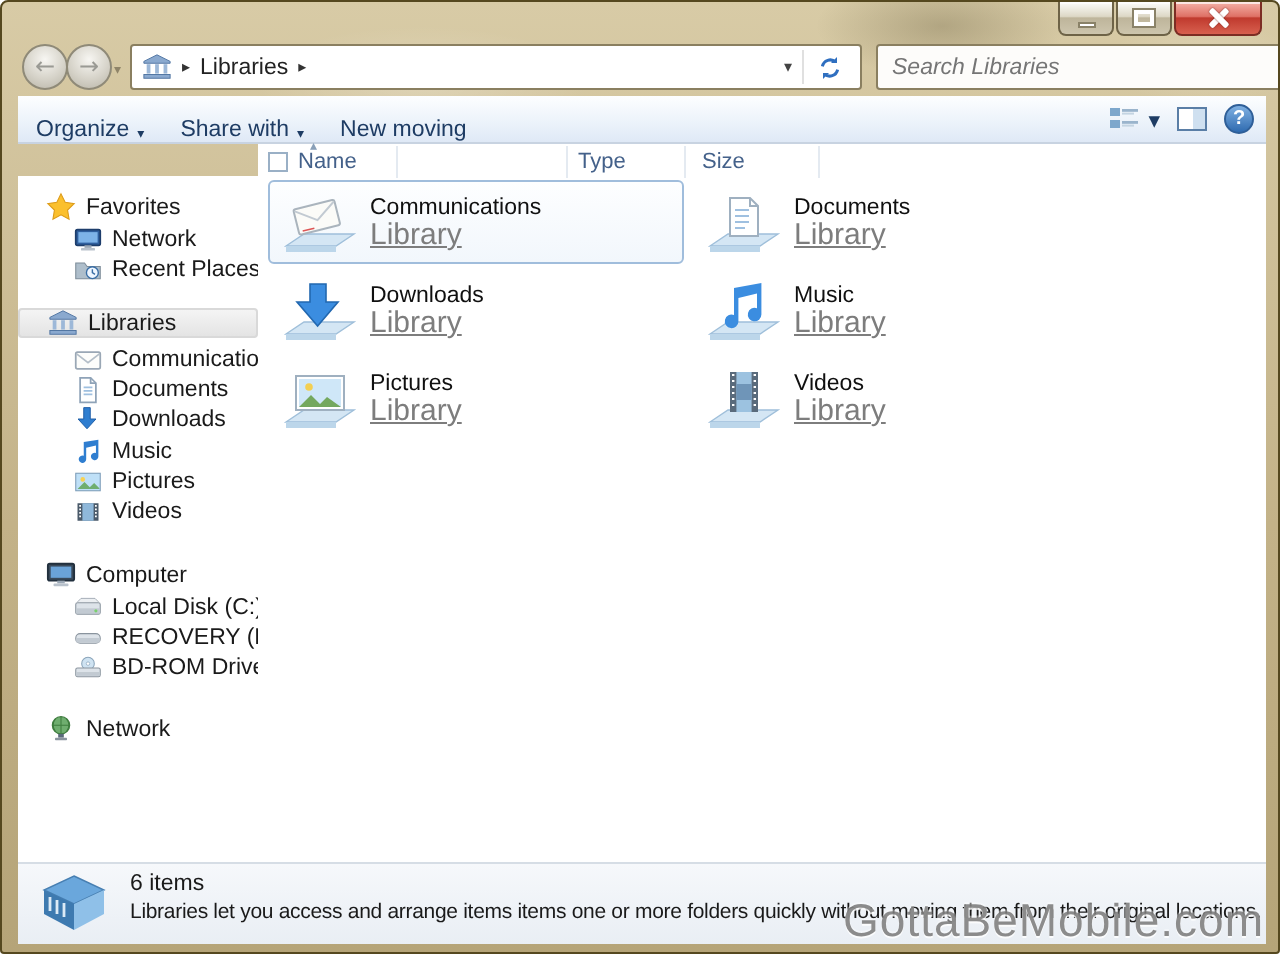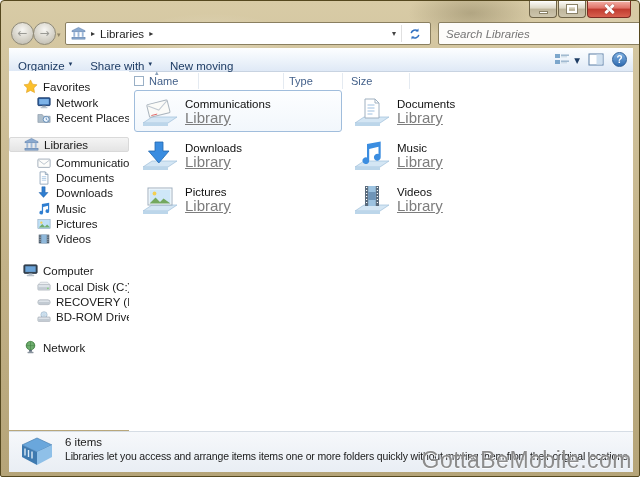--- a/index.html
+++ b/index.html
@@ -45,34 +45,34 @@
   .searchbox { position:absolute; left:437px; top:21px; width:221px; height:23px; background:#fdfcfa;
              border:1px solid #8a7f60; border-radius:2px; display:flex; align-items:center; }
   .searchbox input { flex:1; border:none; outline:none; background:transparent; font-style:italic;
              font-size:11.5px; color:#9a958c; padding:0 4px 0 7px; font-family:inherit; }
   .search-icon { margin-right:6px; display:flex; }
 
   
   .cmdbar { position:absolute; left:8px; top:47px; width:624px; height:24px;
             background:linear-gradient(#fdfeff,#eef4fb 50%,#dfe9f6); border-bottom:1px solid #c8d3e1;
             display:flex; align-items:center; font-size:11.5px; color:#1e3c64; }
-  .cmditem { display:flex; align-items:flex-start; gap:4px; padding:12px 9px; height:100%; cursor:default; }
+  .cmditem { display:flex; align-items:flex-end; gap:4px; padding:0 9px; height:100%; cursor:default; }
   .cmditem .chev { font-size:7px; color:#1e3c64; }
   .cmd-right { position:absolute; right:6px; top:0; height:100%; display:flex; align-items:center; gap:8px; }
 
   
   .colhdr { position:absolute; left:128px; top:71px; width:504px; height:18px; background:#fff;
             font-size:11px; color:#44618a; }
   .colcell { position:absolute; top:0; height:18px; display:flex; align-items:center; }
   .colsep { position:absolute; top:1px; height:16px; width:1px; background:#e4eaf1; }
   .hdr-checkbox { position:absolute; left:5px; top:4px; width:10px; height:10px; background:#fff; border:1px solid #9ab0c6; }
   .sortcaret { position:absolute; left:26px; top:-3px; font-size:7px; color:#8aa0b8; }
 
   
-  .sidebar { position:absolute; left:8px; top:70px; width:120px; height:359px; background:#fff; }
+  .sidebar { position:absolute; left:8px; top:87px; width:120px; height:359px; background:#fff; }
   .srow { position:absolute; left:0; display:flex; align-items:center; gap:5px; height:15px;
           font-size:11.5px; color:#1a1a1a; white-space:nowrap; }
   .srow .sicon { display:flex; width:15px; justify-content:center; flex:none; }
   .srow.section { left:14px; } .srow.child { left:27px; }
   .srow.sel { left:0; right:0; padding-left:14px; border:1px solid #d9d9d9; border-radius:2px;
               background:linear-gradient(#f4f4f4,#e4e4e4); }
 
   
   .content { position:absolute; left:128px; top:89px; width:504px; height:341px; background:#fff; }
   .tile { position:absolute; width:208px; height:42px; display:flex; align-items:center;

